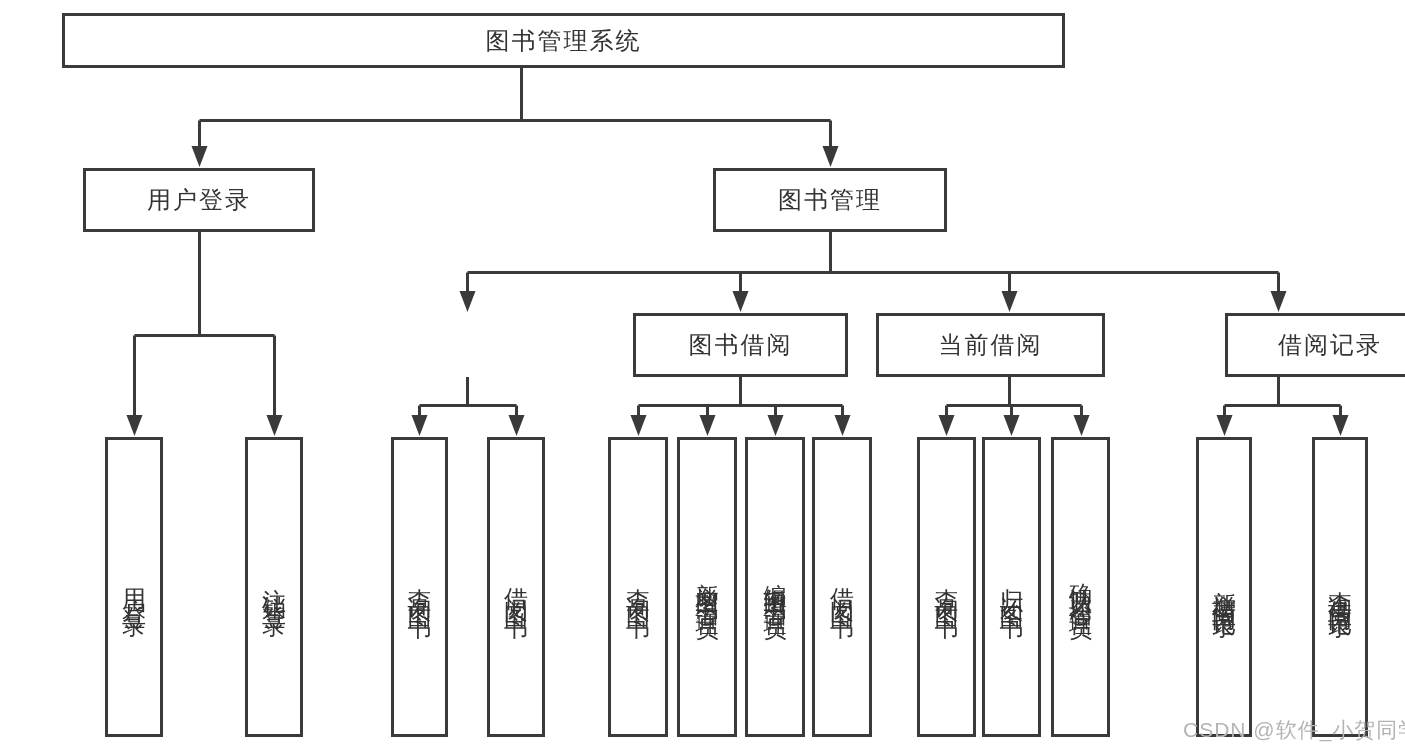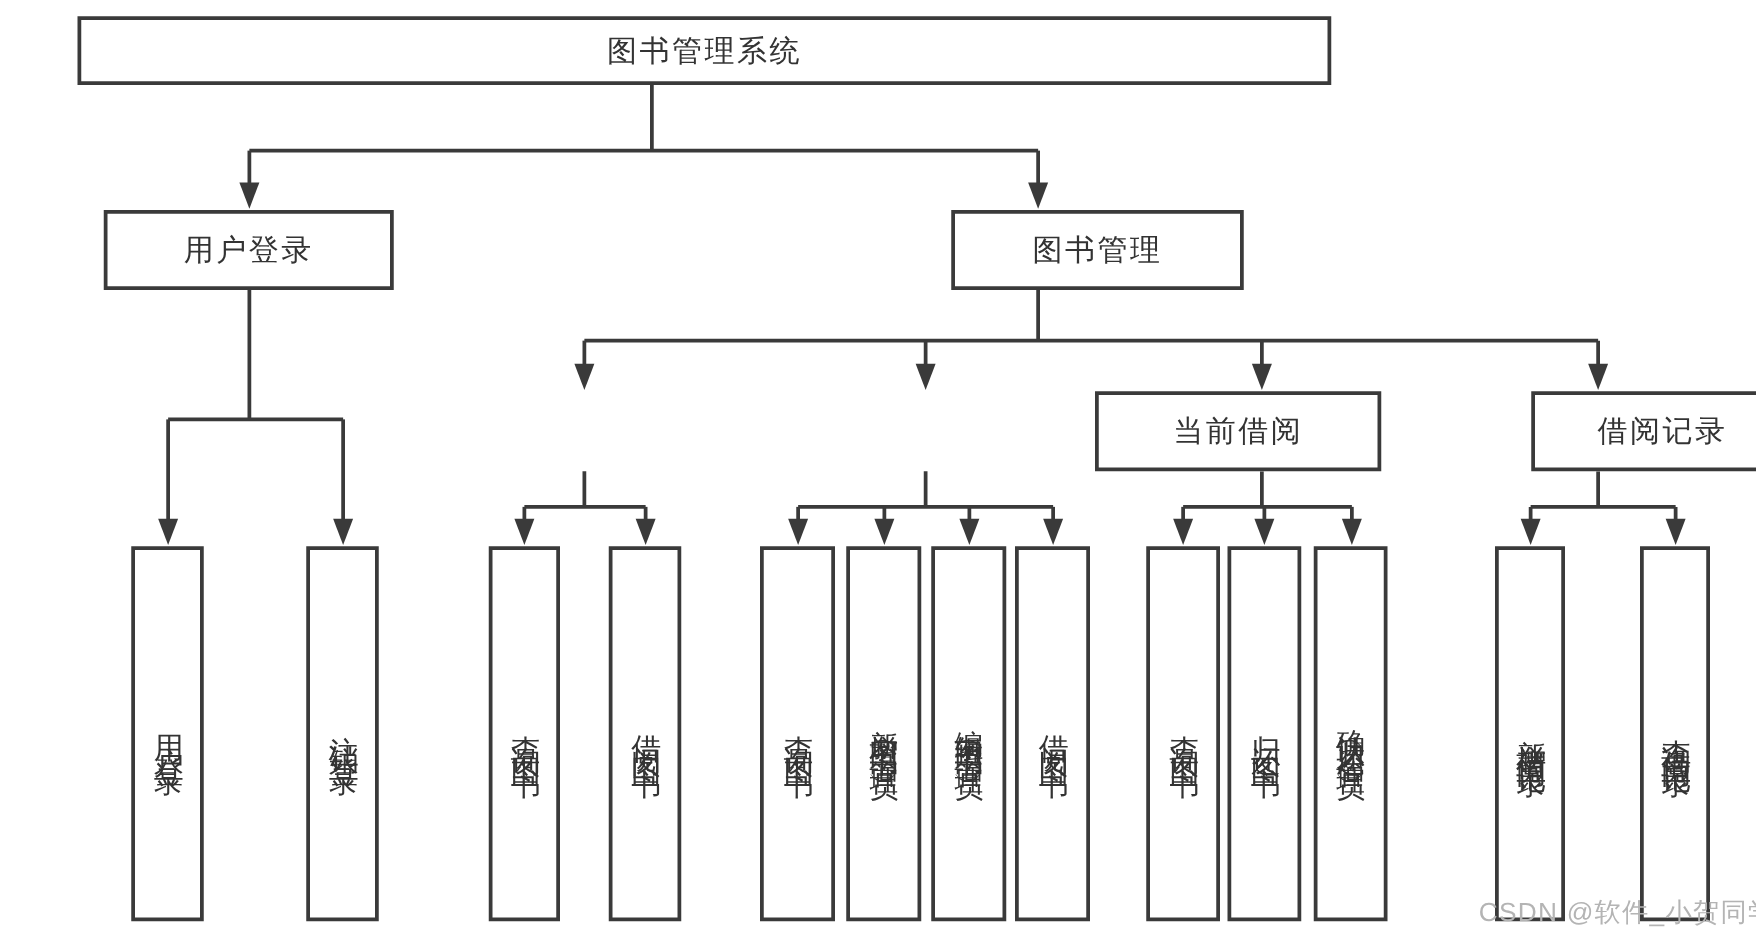--- a/index.html
+++ b/index.html
@@ -17,21 +17,21 @@
   .stage{position:relative;width:1405px;height:747px;background:var(--background);}
   svg.connectors{position:absolute;left:0;top:0;color:var(--line);z-index:1;}
   .box{
     position:absolute;border:3px solid var(--line);background:#fff;
     display:flex;align-items:center;justify-content:center;z-index:2;
   }
   .hlabel{font-size:24px;letter-spacing:2px;color:var(--text);white-space:nowrap;}
   .root{left:22px;top:13px;width:1003px;height:55px;margin-left:40px;}
   .lvl2,.lvl3{height:64px;}
   .n-user-login{left:83px;top:168px;width:232px;}
-  .n-book-mgmt{left:713px;top:168px;width:234px;margin-left:48px;}
+  .n-book-mgmt{left:713px;top:168px;width:234px;}
   .n-new-book{left:366px;top:313px;width:203px;}
   .n-book-borrow{left:633px;top:313px;width:215px;}
   .n-current-borrow{left:876px;top:313px;width:229px;}
   .n-borrow-records{left:1225px;top:313px;width:210px;}
   .leaf{top:437px;height:300px;}
   .vtext{
     writing-mode:vertical-rl;text-orientation:mixed;
     font-size:24px;letter-spacing:9px;color:var(--text);line-height:1;
   }
   .leaf.mid .vtext{letter-spacing:5px;}
@@ -114,20 +114,23 @@
     <span class="hlabel">图书管理系统</span>
   </div>
 
   <div class="box lvl2 n-user-login">
     <span class="hlabel">用户登录</span>
   </div>
   <div class="box lvl2 n-book-mgmt">
     <span class="hlabel">图书管理</span>
   </div>
 
+  <div class="box lvl3 n-book-borrow">
+    <span class="hlabel">图书借阅</span>
+  </div>
   <div class="box lvl3 n-current-borrow">
     <span class="hlabel">当前借阅</span>
   </div>
   <div class="box lvl3 n-borrow-records">
     <span class="hlabel">借阅记录</span>
   </div>
 
   <div class="box leaf" style="left:105px;width:58px;">
     <span class="vtext">用户登录</span>
   </div>

